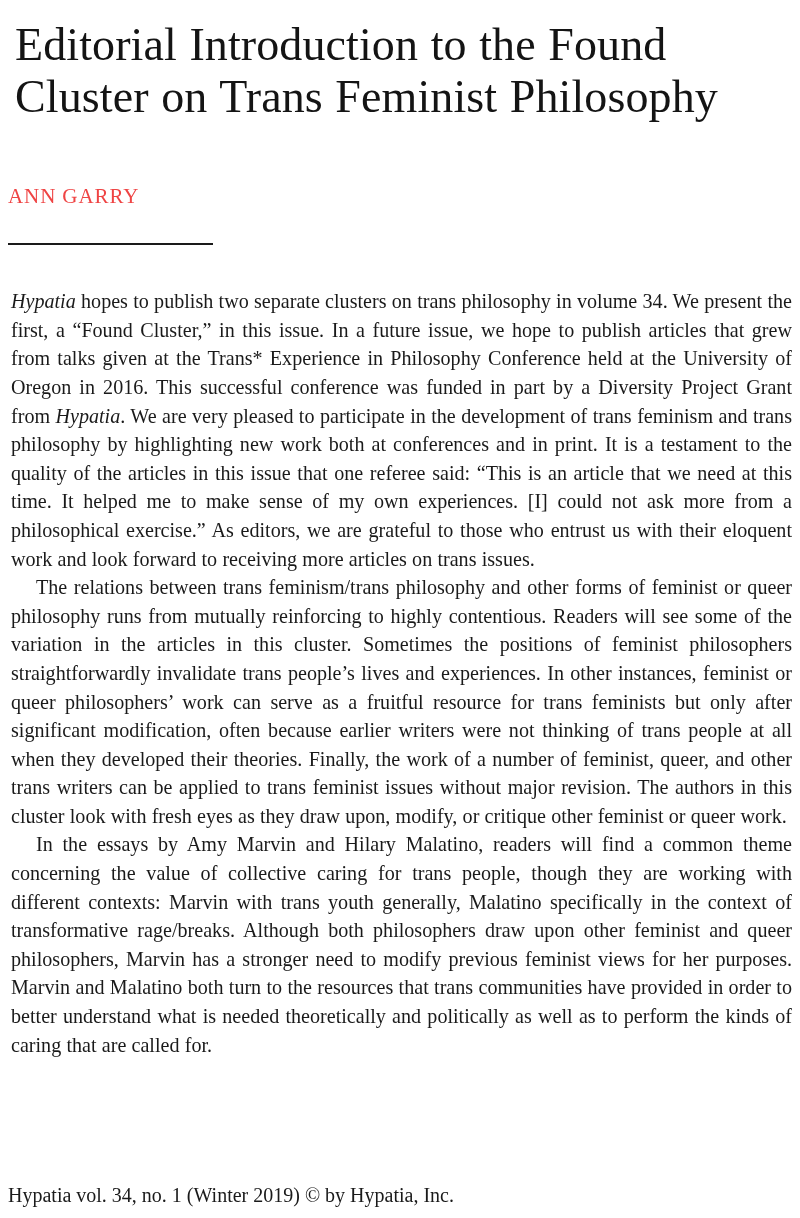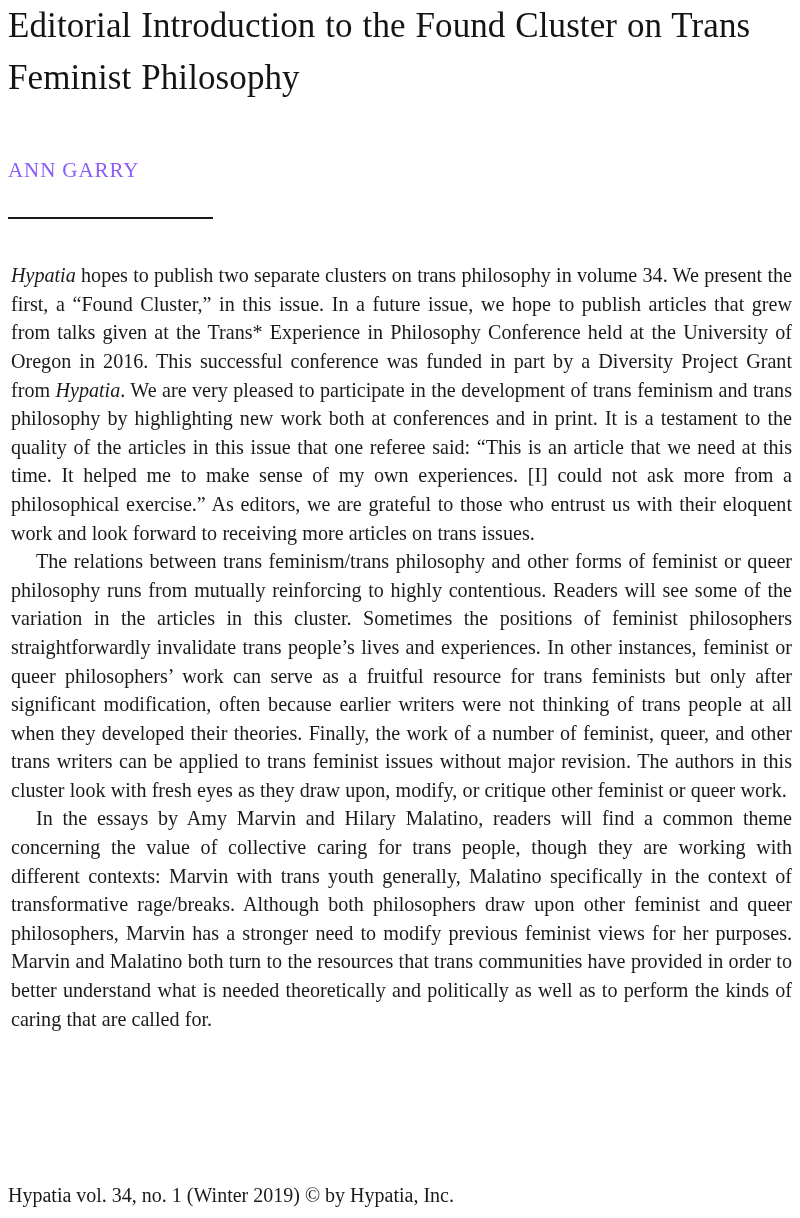--- a/index.html
+++ b/index.html
@@ -26,37 +26,37 @@
   }
 
   .content {
     position: absolute;
     left: 8px;
     top: 0;
     width: 787px;
   }
 
   .article-title {
-    font-size: 35px;
+    font-size: 46px;
     line-height: 52px;
     font-weight: 400;
     letter-spacing: 0.1px;
-    margin: 0;
-    padding-top: 0;
+    margin: 7px;
+    padding-top: 12px;
     color: #141414;
     word-spacing: 1px;
   }
 
   .byline {
     font-size: 21px;
     line-height: 26px;
     letter-spacing: 0.9px;
     margin: 0;
     padding-top: 53px;
-    color: #8b5cf6;
+    color: #ef4444;
     font-weight: 400;
   }
 
   .title-rule {
     width: 205px;
     height: 2.2px;
     background: #1a1a1a;
     margin: 0;
     margin-top: 34px;
   }

